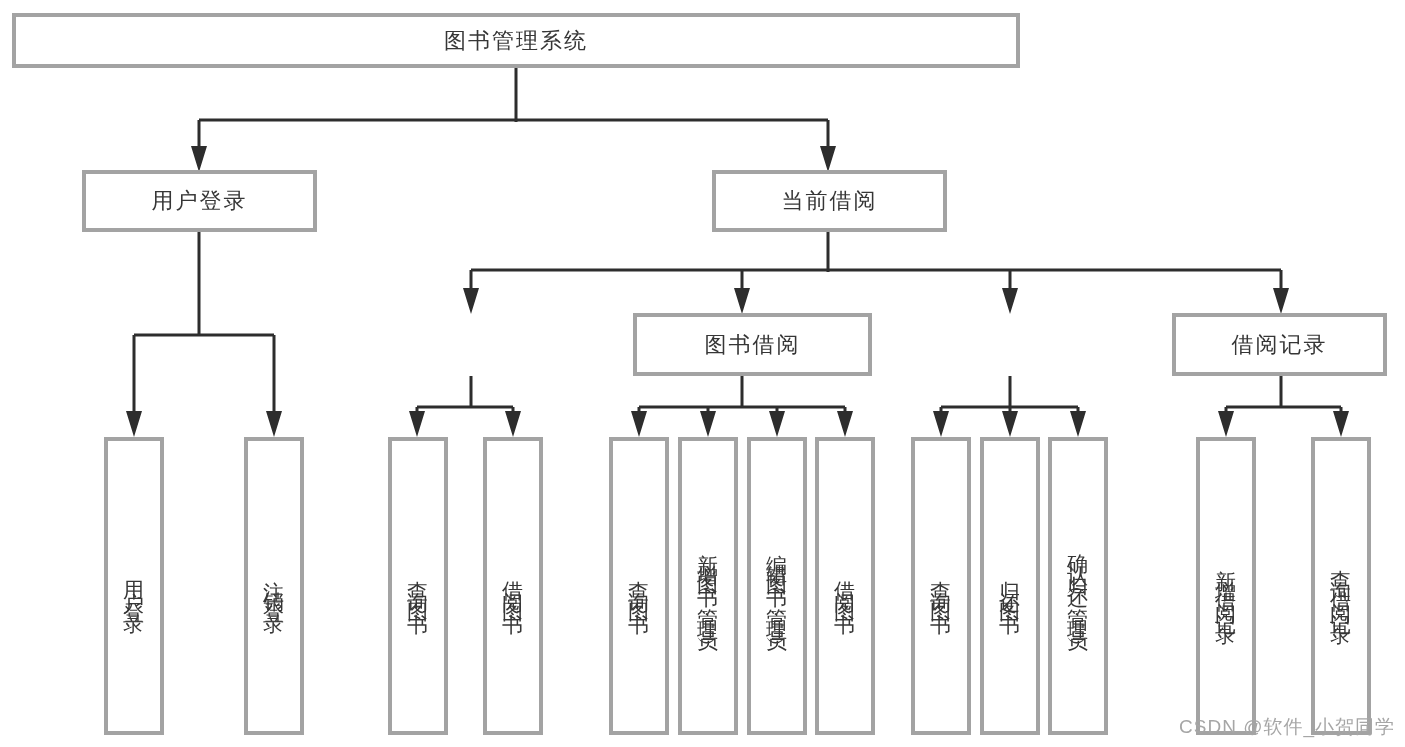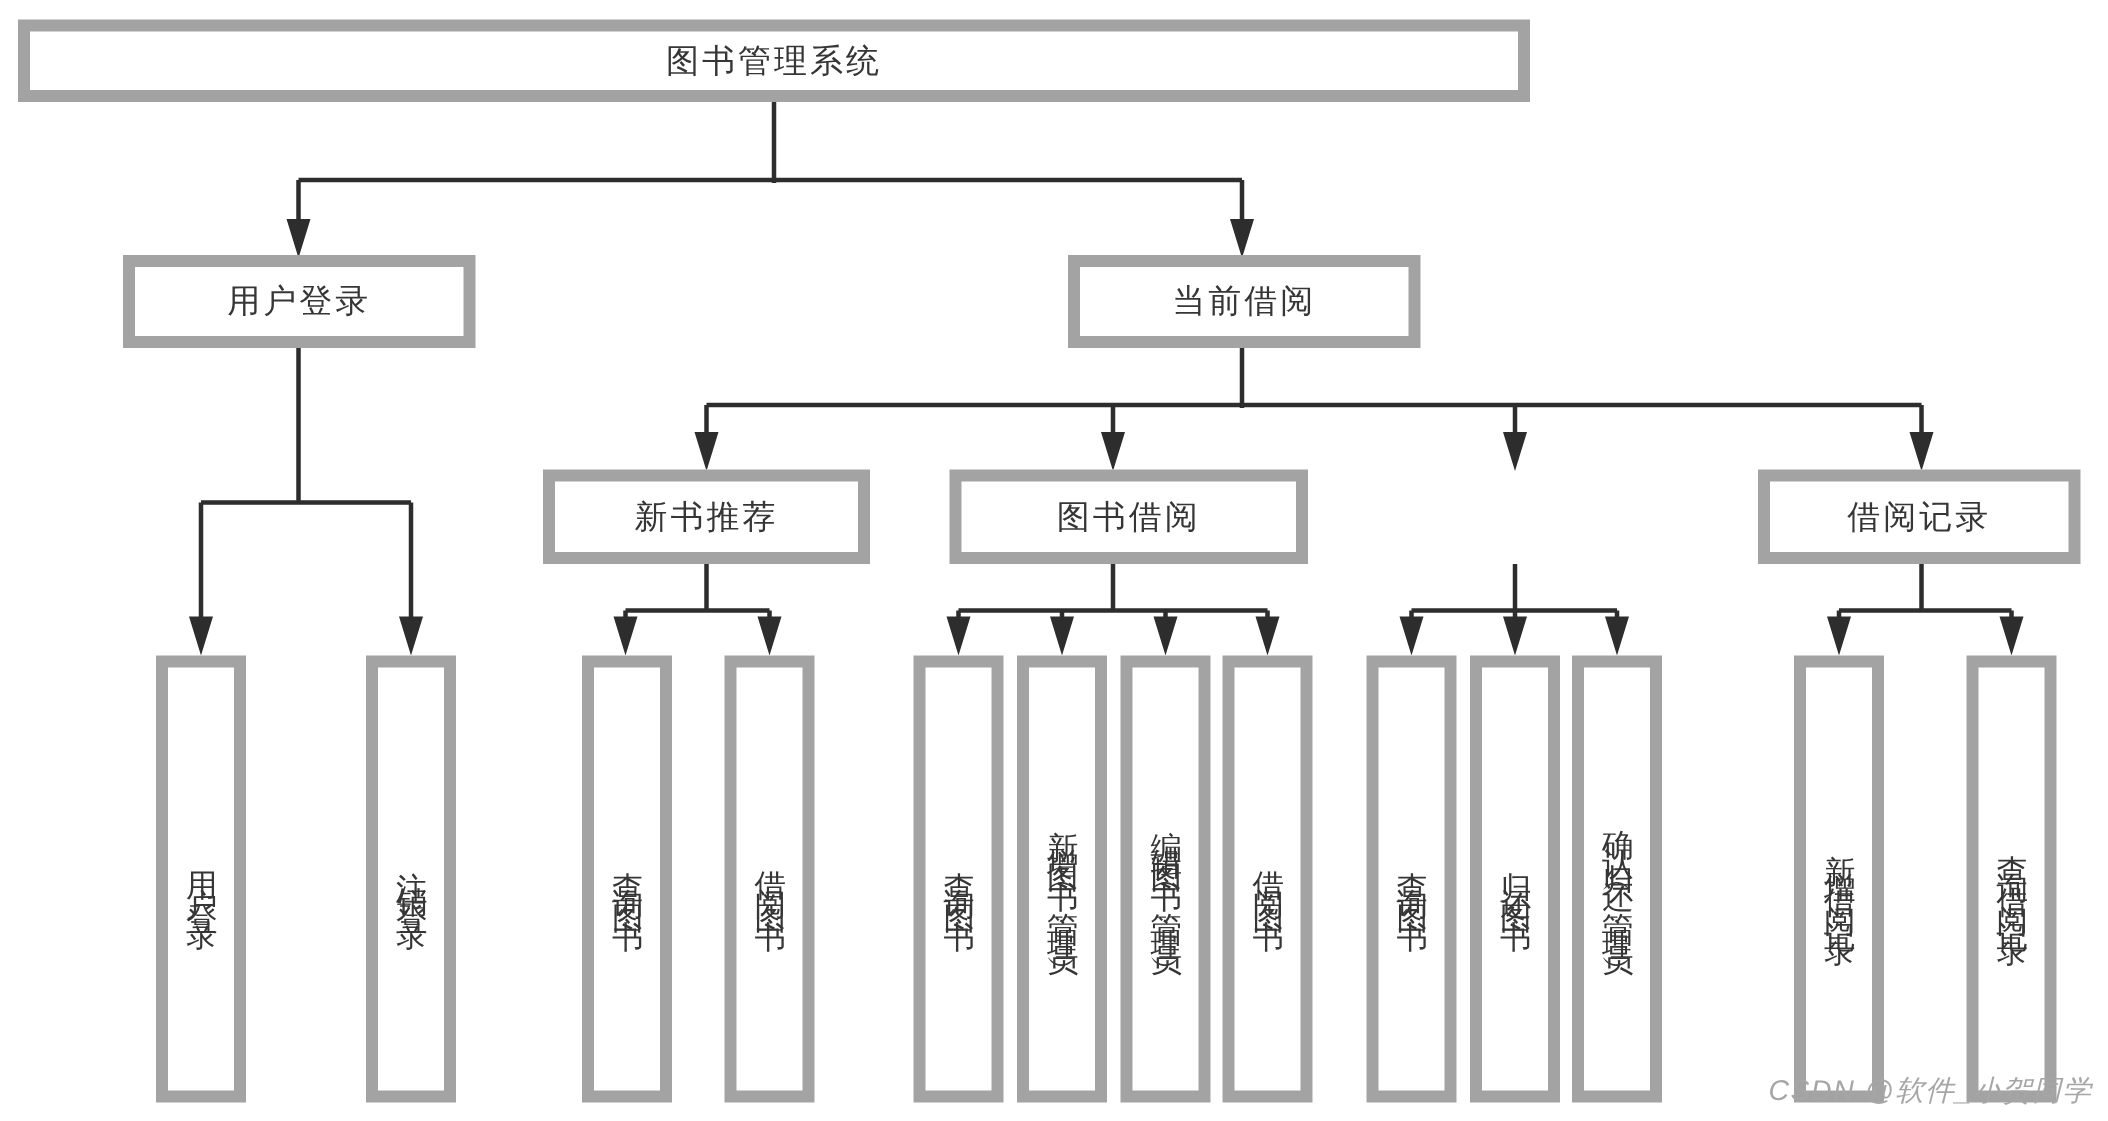--- a/index.html
+++ b/index.html
@@ -16,21 +16,21 @@
   svg.connectors {
     position: absolute;
     left: 0; top: 0;
     width: 1405px; height: 747px;
   }
   svg.connectors .lines  { fill: none; stroke: #2d2d2d; stroke-width: 3; }
   svg.connectors .arrows { fill: #2d2d2d; stroke: none; }
   .node {
     position: absolute;
     background: #ffffff;
-    border: 8px solid #a3a3a3;
+    border: 4px solid #a3a3a3;
     box-sizing: border-box;
     display: flex;
     align-items: center;
     justify-content: center;
   }
   .hlabel {
     font-size: 22px;
     letter-spacing: 2px;
     white-space: nowrap;
     line-height: 1;
@@ -46,21 +46,20 @@
   }
   .watermark {
     position: absolute;
     right: 10px;
     bottom: 7px;
     font-size: 19px;
     letter-spacing: 1px;
     color: #a6a6a6;
     z-index: 5;
     white-space: nowrap;
-    font-style: italic;
   }
 </style>
 </head>
 <body>
 
 <div class="stage">
 
   <svg class="connectors" width="1405" height="747" viewBox="0 0 1405 747" aria-hidden="true">
     <path class="lines" d="
       M516 68V122 M199 120H828 M199 120V150 M828 120V150
@@ -84,23 +83,20 @@
     <span class="hlabel">图书管理系统</span>
   </div>
 
   <div class="node" style="left:82px;top:170px;width:235px;height:62px">
     <span class="hlabel">用户登录</span>
   </div>
   <div class="node" style="left:712px;top:170px;width:235px;height:62px">
     <span class="hlabel">当前借阅</span>
   </div>
 
-  <div class="node" style="left:362px;top:313px;width:218px;height:63px">
-    <span class="hlabel">新书推荐</span>
-  </div>
   <div class="node" style="left:633px;top:313px;width:239px;height:63px">
     <span class="hlabel">图书借阅</span>
   </div>
   <div class="node" style="left:1172px;top:313px;width:215px;height:63px">
     <span class="hlabel">借阅记录</span>
   </div>
 
   <div class="node leaf" style="left:104px">
     <span class="vtext">用户登录</span>
   </div>

